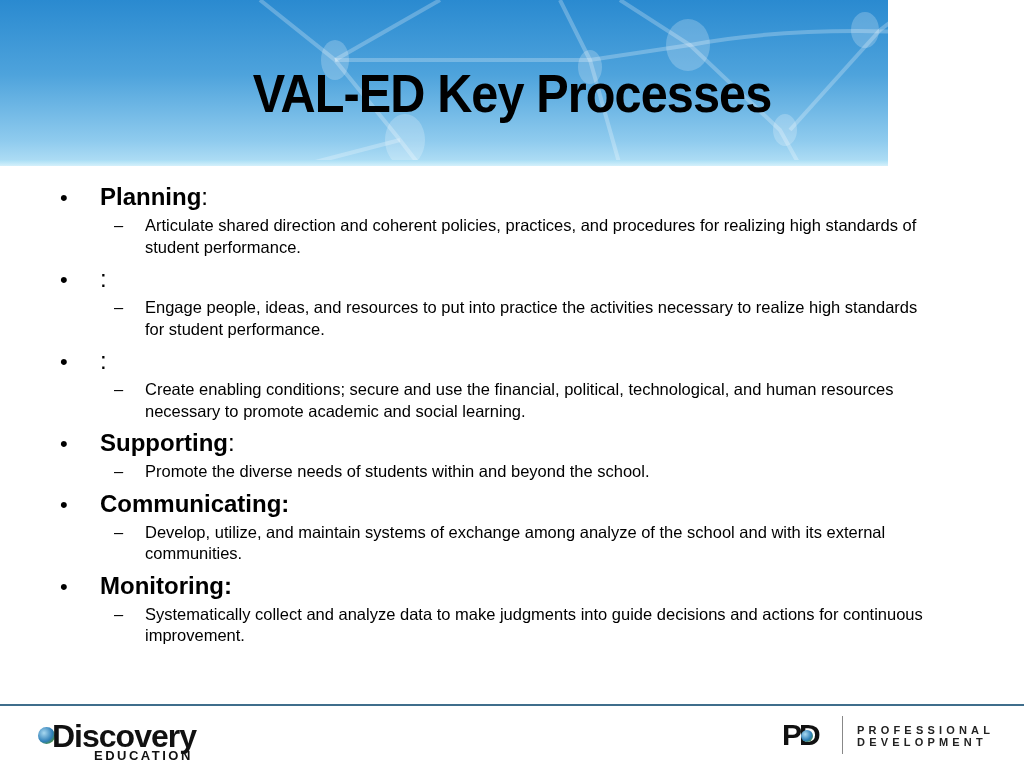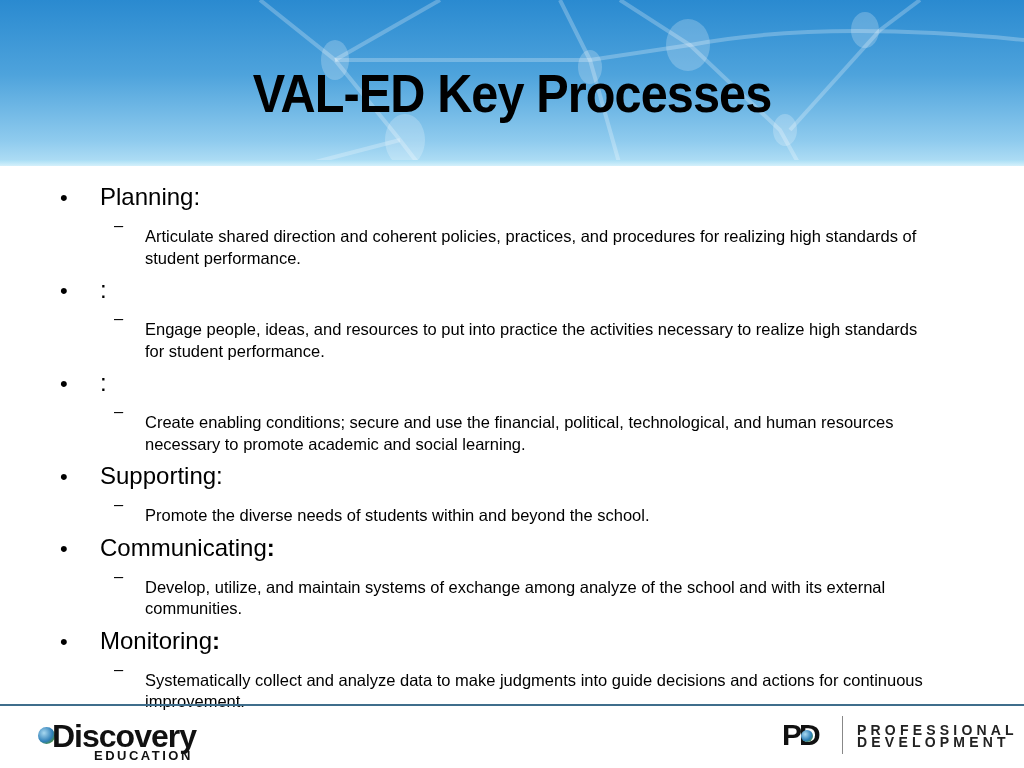--- a/index.html
+++ b/index.html
@@ -3,21 +3,21 @@
 <meta charset="utf-8">
 <style>
   html, body { margin: 0; padding: 0; }
   body {
     width: 1024px; height: 768px; overflow: hidden; position: relative;
     background: #ffffff;
     font-family: "Liberation Sans", "DejaVu Sans", sans-serif;
     color: #000;
   }
   .header {
-    position: absolute; left: 0; top: 0; width: 1024px; height: 166px;
+    position: absolute; left: 0; top: 0; width: 888px; height: 166px;
     background: linear-gradient(180deg, #2a8ad0 0%, #4ea3dc 45%, #8fcbee 85%, #b5e1f6 100%);
     overflow: hidden;
   }
   .header svg { position: absolute; left: 0; top: 0; }
   .header-bottom {
     position: absolute; left: 0; top: 160px; width: 1024px; height: 6px;
     background: linear-gradient(180deg, #a9def5, #d4f0fb);
   }
   .title {
     position: absolute; left: 0; top: 62px; width: 1024px; text-align: center;
@@ -26,28 +26,28 @@
     color: #000;
   }
   .content {
     position: absolute; left: 60px; top: 180px; width: 880px;
   }
   .item { margin-bottom: 4px; }
   .heading-row {
     display: flex; align-items: baseline; font-size: 24px; line-height: 34px;
   }
   .bullet { width: 40px; font-size: 22px; }
-  .heading-label { font-weight: normal; }
+  .heading-label { font-weight: bold; }
   .colon { font-weight: normal; }
   .colon.bold { font-weight: bold; }
   .sub-row {
     display: flex; font-size: 16.5px; line-height: 21.5px; margin-left: 54px; margin-bottom: 4px;
   }
   .dash { width: 31px; flex: none; }
-  .sub-text { width: 780px; margin-top: 11px; }
+  .sub-text { width: 780px; }
   .divider {
     position: absolute; left: 0; top: 704px; width: 1024px; height: 2px;
     background: #3f6e8c;
   }
   .logo-discovery {
     position: absolute; left: 38px; top: 720px; width: 150px; height: 40px;
   }
   .globe {
     position: absolute; left: 0; top: 7px; width: 17px; height: 17px; border-radius: 50%;
     background: radial-gradient(circle at 35% 35%, #a8d8f0, #2f7fb8 55%, #4a8f3a 80%);
@@ -68,21 +68,21 @@
     letter-spacing: -3px;
   }
   .pd-globe {
     position: absolute; left: 19px; top: 14px; width: 12px; height: 12px; border-radius: 50%;
     background: radial-gradient(circle at 35% 35%, #a8d8f0, #2f7fb8 55%, #4a8f3a 85%);
   }
   .pd-sep {
     position: absolute; left: 60px; top: 0; width: 1px; height: 38px; background: #888;
   }
   .pd-text {
-    position: absolute; left: 75px; top: 8px; font-size: 14px; font-weight: bold;
+    position: absolute; left: 75px; top: 8px; font-size: 11px; font-weight: bold;
     letter-spacing: 4.2px; line-height: 12px; color: #222;
   }
 </style>
 </head>
 <body>
 
 <div class="header">
   <svg width="1024" height="166" viewBox="0 0 1024 166">
     <g stroke="rgba(255,255,255,0.25)" stroke-width="4" fill="none">
       <path d="M260 0 L335 60 L400 140 L420 166"></path>

